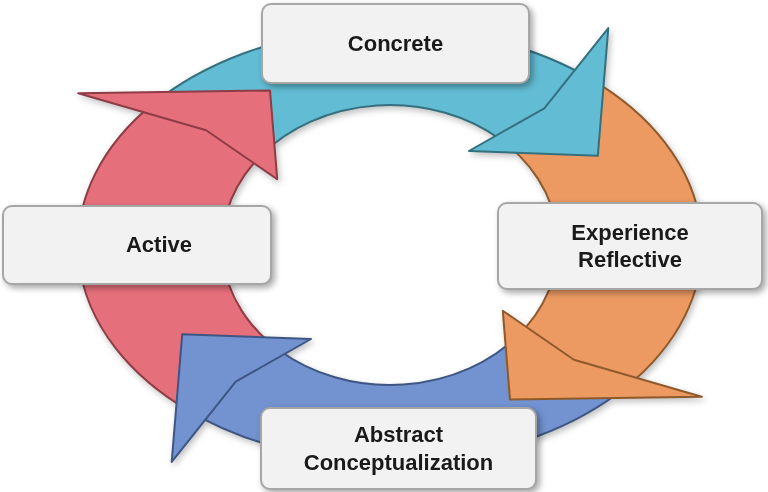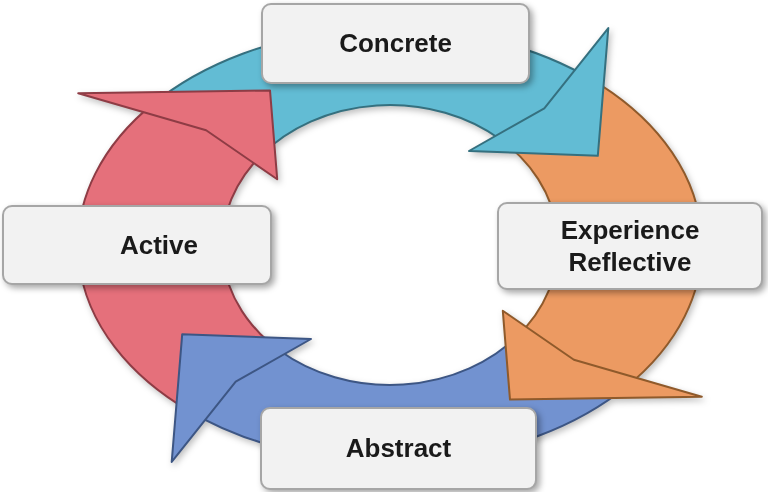--- a/index.html
+++ b/index.html
@@ -19,21 +19,21 @@
     stroke-linejoin:round;stroke-linecap:round;
   }
   .node{
     position:absolute;box-sizing:border-box;
     display:flex;flex-direction:column;align-items:center;justify-content:center;
     background:var(--node-bg,#f2f2f2);
     border:2px solid var(--node-border,#a6a6a6);
     border-radius:10px;
     box-shadow:3px 3px 6px rgba(0,0,0,0.35);
     color:var(--node-text,#1a1a1a);
-    font-size:26px;font-weight:600;line-height:1.25;text-align:center;
+    font-size:22px;font-weight:600;line-height:1.25;text-align:center;
   }
   .pos-top   {left:261px;top:3px;  width:269px;height:81px;}
   .pos-right {left:497px;top:202px;width:266px;height:88px;}
   .pos-bottom{left:260px;top:407px;width:277px;height:83px;justify-content:center;}
   .pos-left  {left:2px;  top:205px;width:270px;height:80px;padding-left:44px;}
 </style>
 </head>
 <body>
 
 <div class="stage">
@@ -61,19 +61,20 @@
     <span>Concrete</span>
   </div>
 
   <div class="node pos-right">
     <span>Experience</span>
     <span>Reflective</span>
   </div>
 
   <div class="node pos-bottom">
     <span>Abstract</span>
+    <span>Conceptualization</span>
   </div>
 
   <div class="node pos-left">
     <span>Active</span>
   </div>
 
 </div>
 
 </body></html>

